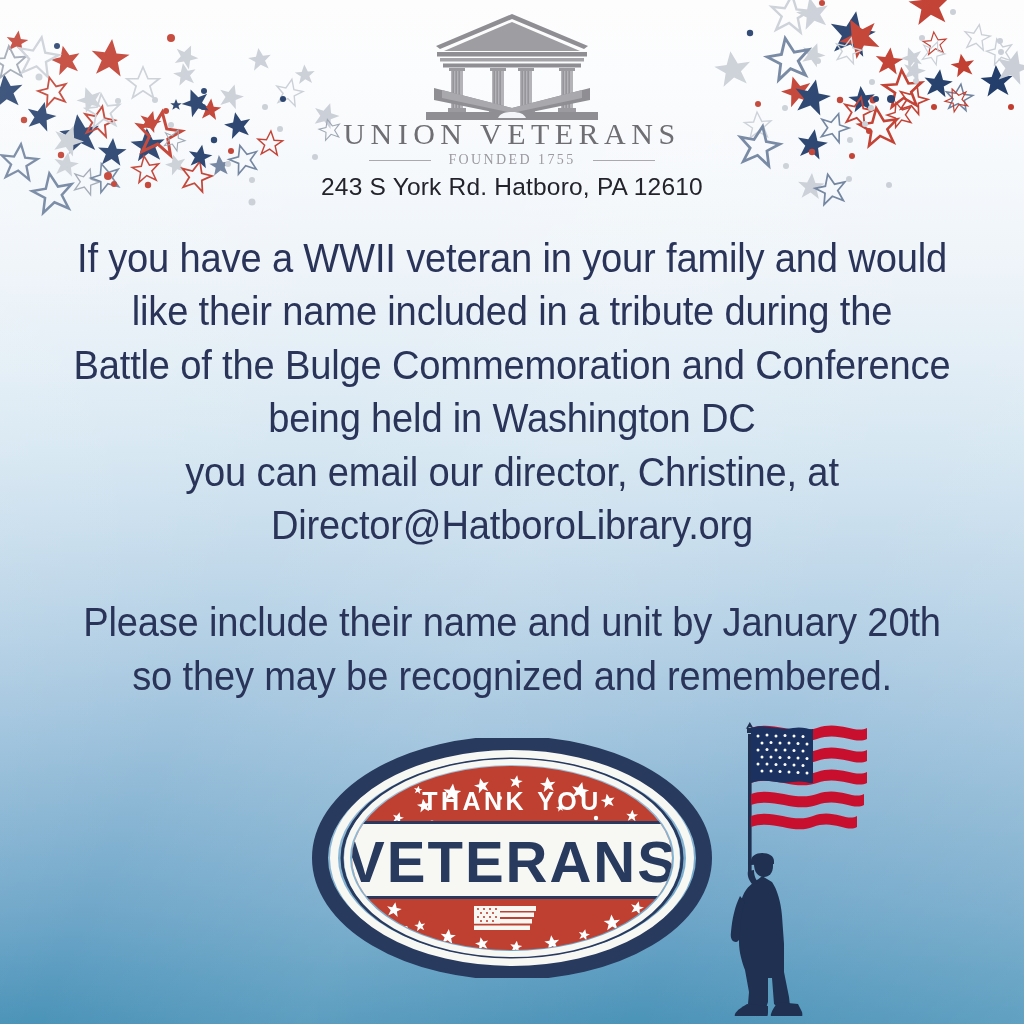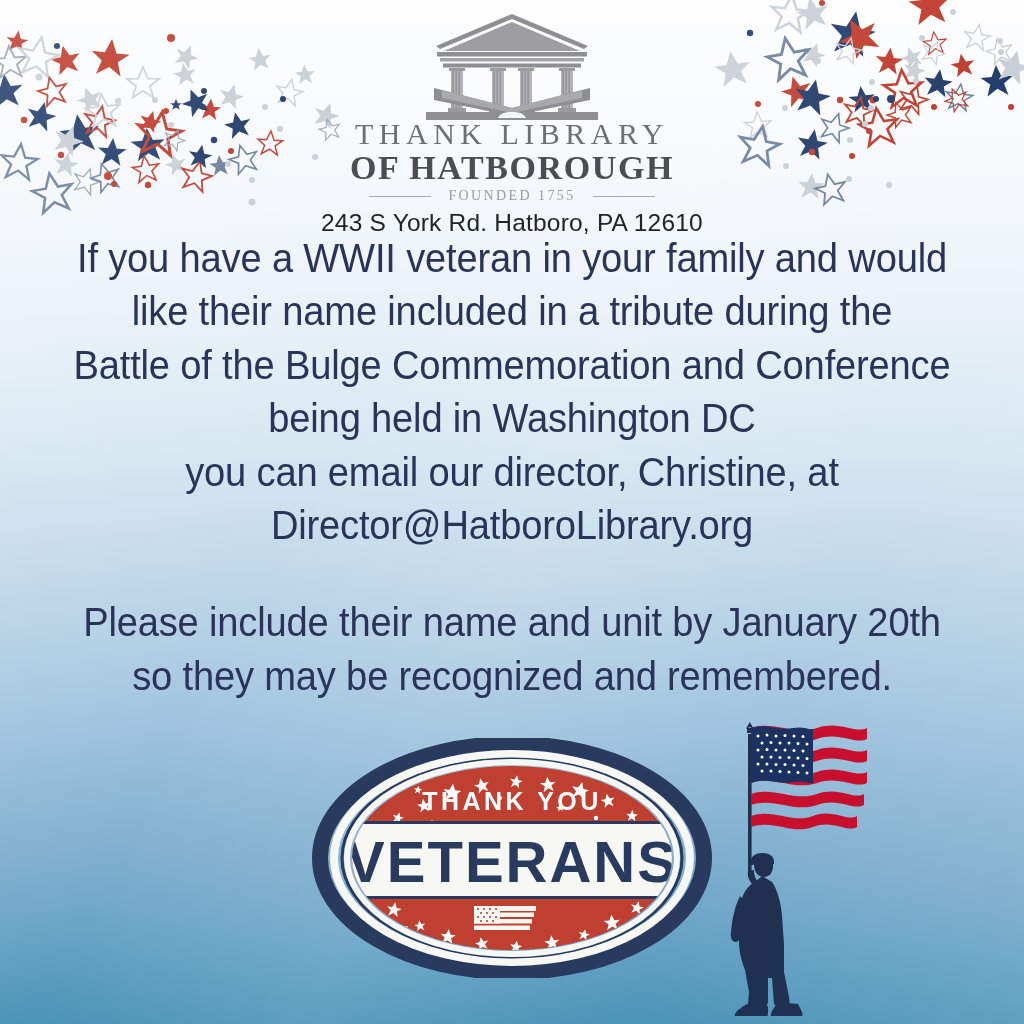--- a/index.html
+++ b/index.html
@@ -273,22 +273,21 @@
         <path d="M100,100 L22,80 L22,92 L100,108 Z" fill="#8e8e93"></path>
         <path d="M100,100 L178,80 L178,92 L100,108 Z" fill="#8e8e93"></path>
         <path d="M100,100 L30,82 L30,90 L100,105 Z" fill="#a8a8ad"></path>
         <path d="M100,100 L170,82 L170,90 L100,105 Z" fill="#a8a8ad"></path>
 
         <path d="M14,104 L186,104 L186,112 L14,112 Z" fill="#8e8e93"></path>
         <path d="M100,104 C92,104 88,106 86,110 L114,110 C112,106 108,104 100,104 Z" fill="#f3f5f8"></path>
       </g>
     </svg>
 
-    <div class="lg-line1">THANK LIBRARY</div>
-    <div class="lg-line2">OF HATBOROUGH</div>
+    <div class="lg-line1">UNION VETERANS</div>
     <div class="lg-founded">
       <span class="rule"></span>
       <span class="txt">FOUNDED 1755</span>
       <span class="rule"></span>
     </div>
     <div class="lg-address">243 S York Rd. Hatboro, PA 12610</div>
   </div>
 
   <div id="copy">
     <div class="ln">If you have a WWII veteran in your family and would</div>

